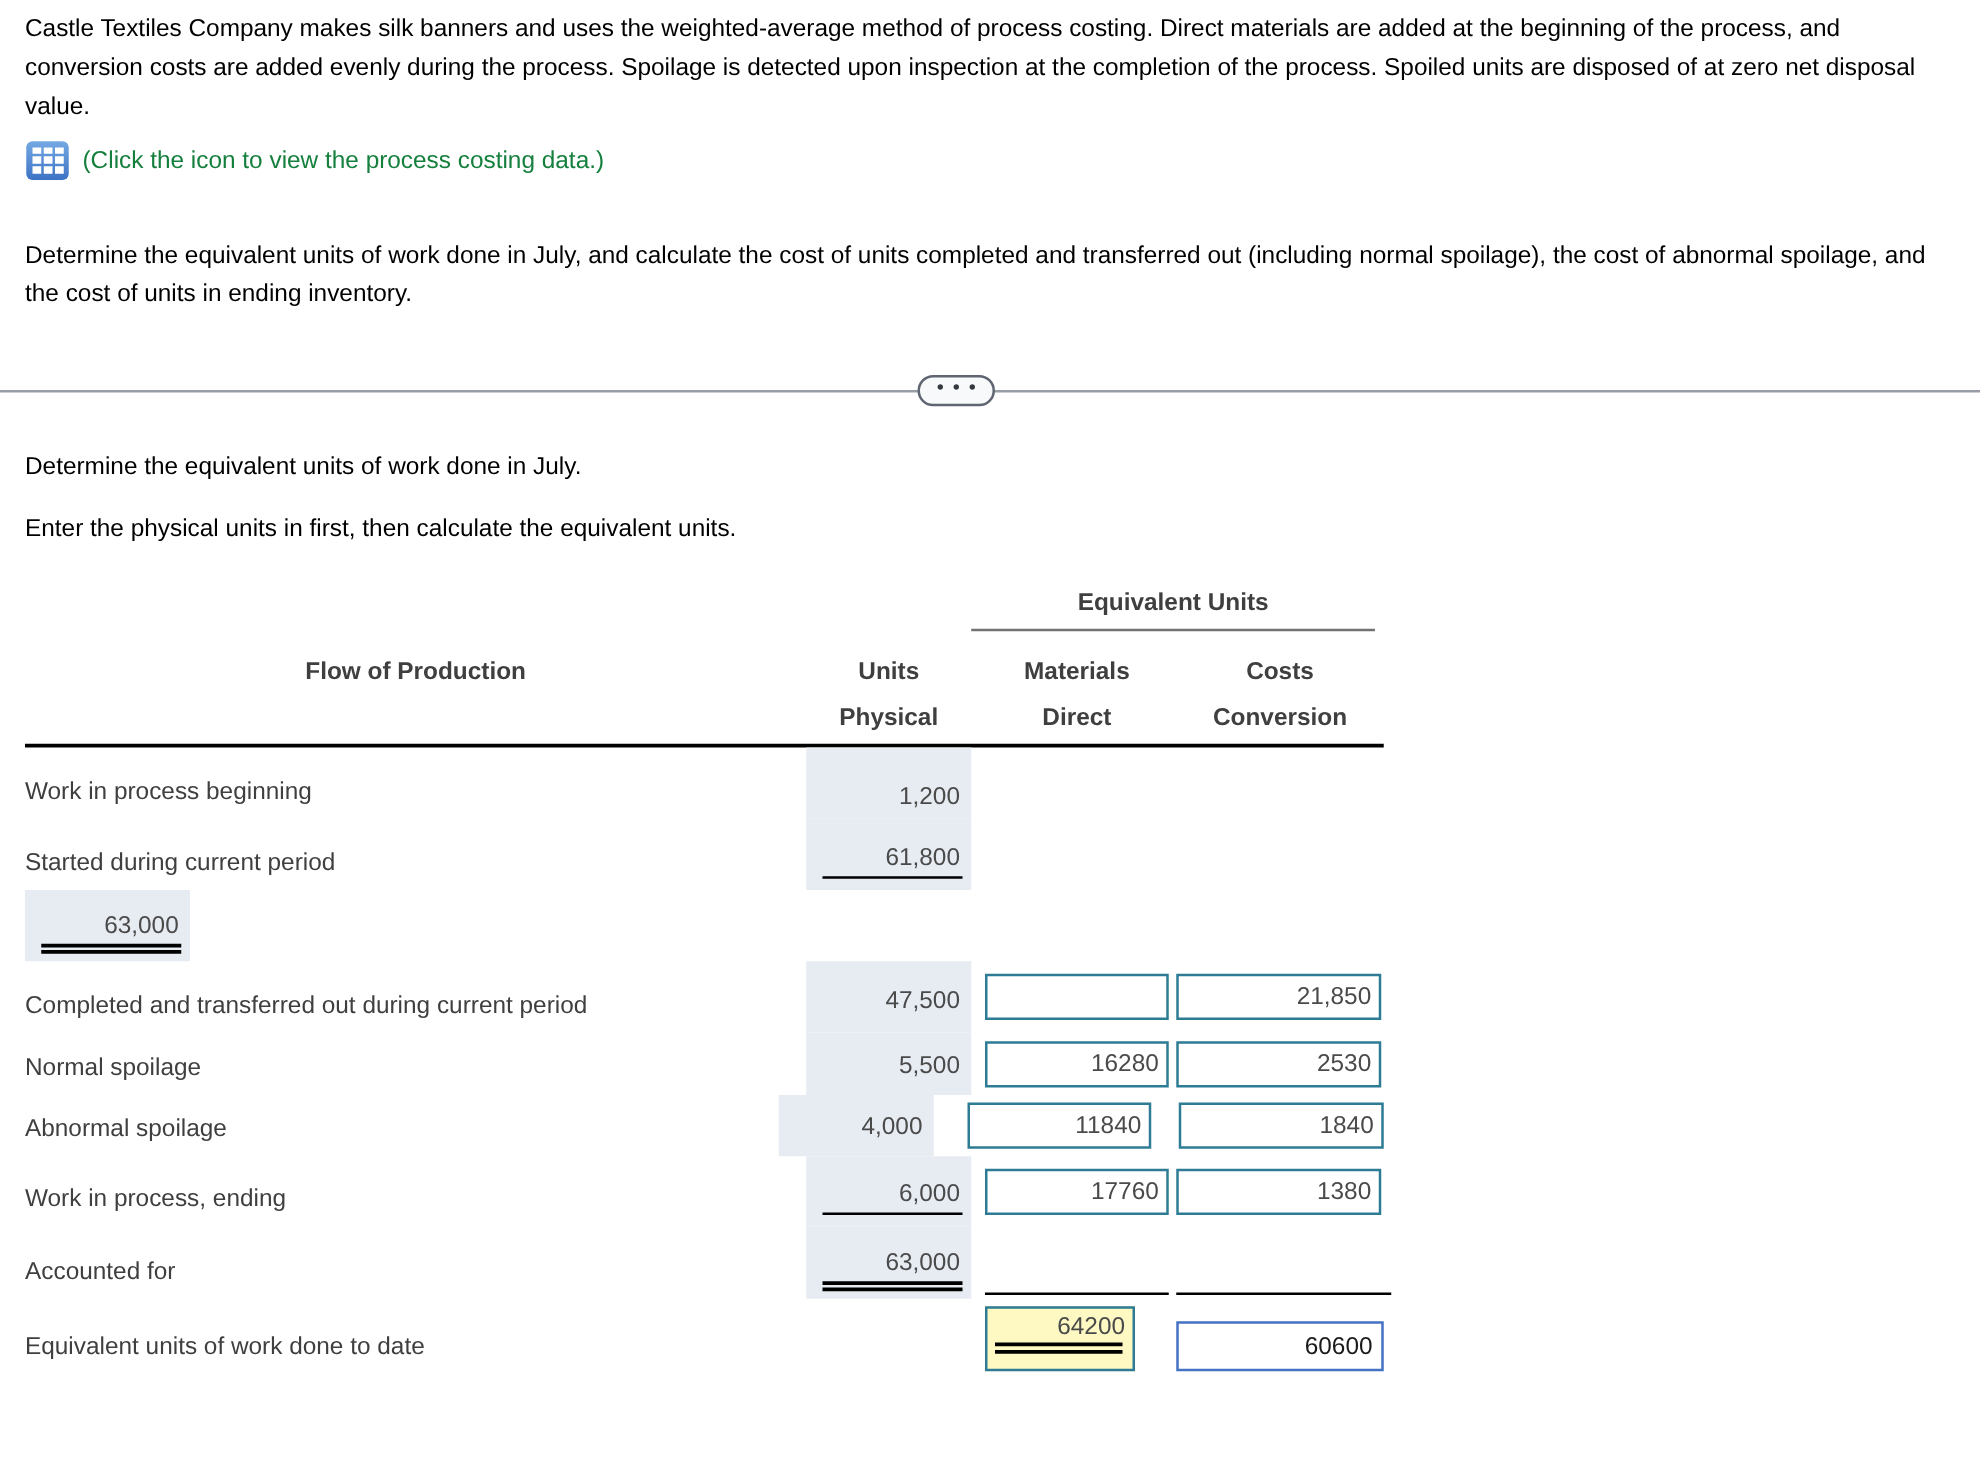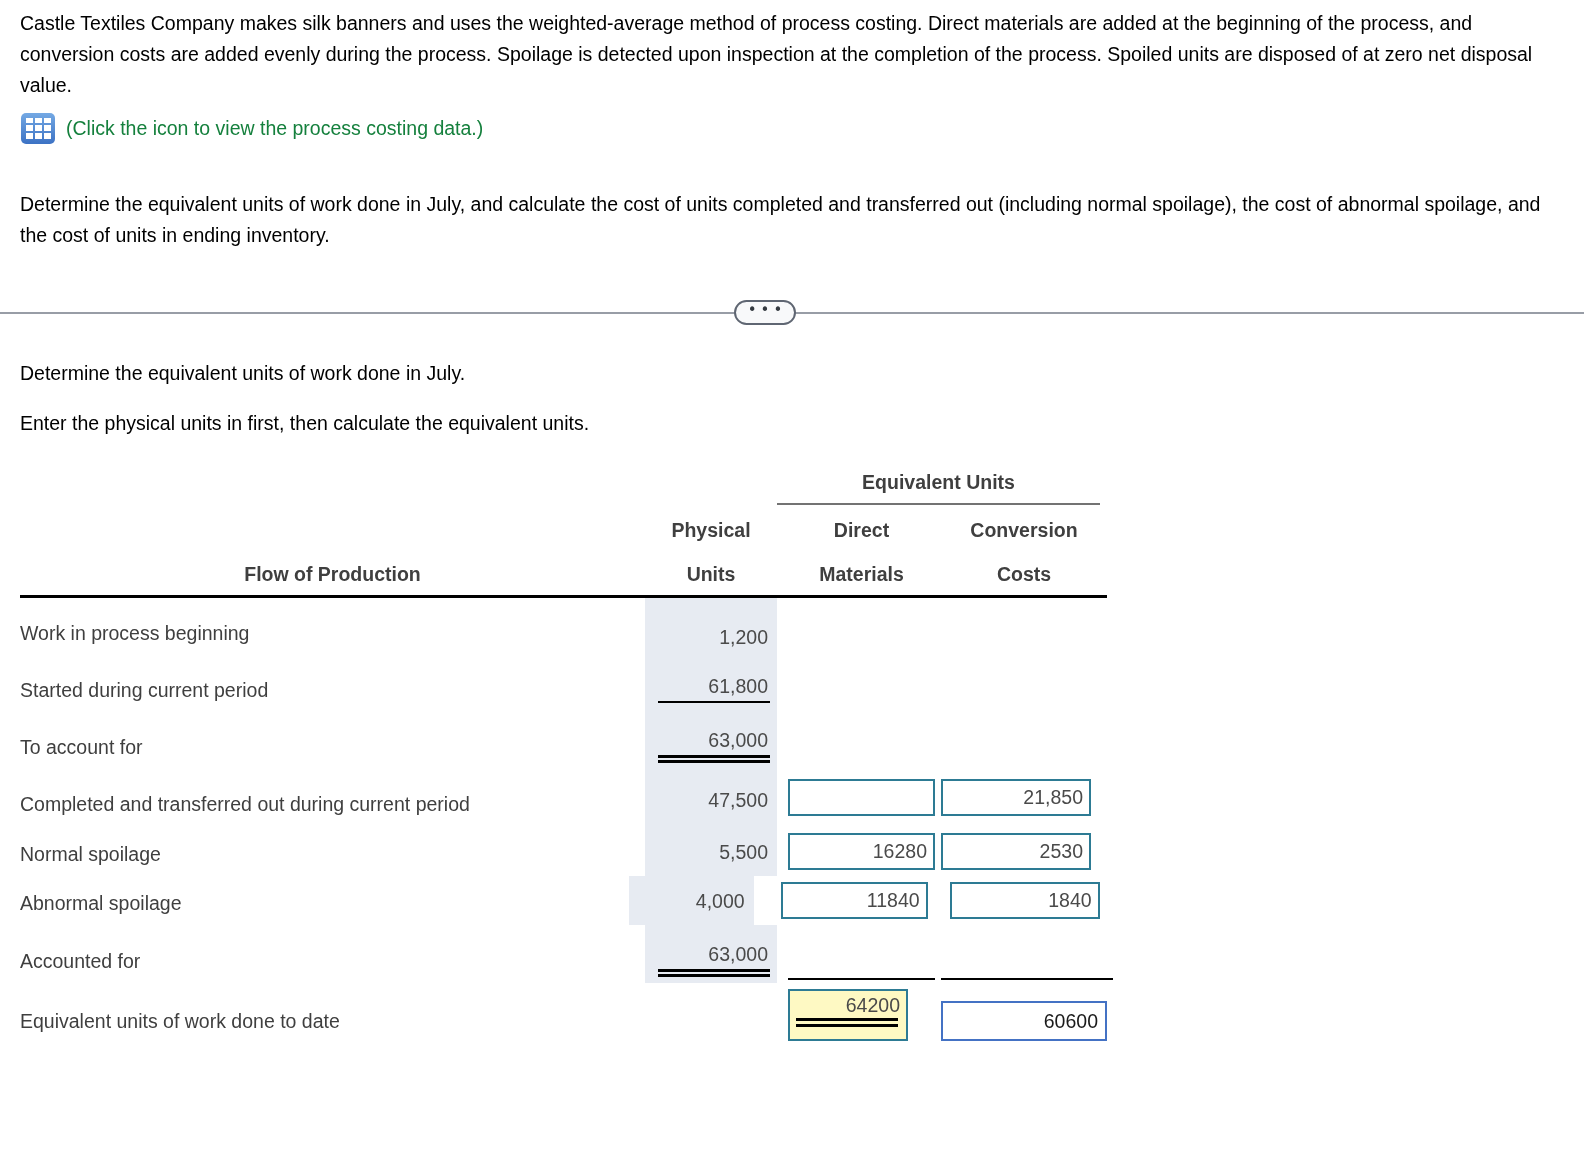--- a/index.html
+++ b/index.html
@@ -89,21 +89,21 @@
   
   .h57 { height: 57px; } .h50 { height: 50px; } .h49 { height: 49px; gap: 16px; }
   .h56 { height: 56px; } .h58 { height: 58px; } .h60 { height: 60px; }
 
   
   .inbox {
     border: 2px solid #2d7b94; background: #fff; height: 37px; width: 147px;
     font-size: 19.5px; color: #4a4a4a; text-align: right;
     padding: 5px 6px 0 4px; cursor: text;
   }
-  .c-cc .inbox { width: 150px; }
+  .c-cc .inbox { width: 164px; }
   .brow .c-dm, .brow .c-cc { display: flex; flex-direction: column; }
   .center-box { justify-content: center; }
   .bottom-rule-cell { justify-content: flex-end; padding-bottom: 3px; }
   .col-rule { border-top: 2.5px solid #000; }
   .col-rule.dm-w { width: 147px; }
   .col-rule.cc-w { width: 172px; }
 
   
   .inbox-tall {
     border: 2px solid #2d7b94; background: #fef9c3; height: 52px; width: 120px;
@@ -159,34 +159,34 @@
     </button>
   </div>
 
   <p class="instr1">Determine the equivalent units of work done in July.</p>
   <p class="instr2">Enter the physical units in first, then calculate the equivalent units.</p>
 
   <div class="acct-table">
 
     <div class="hdr eu-span">Equivalent Units</div>
 
+    <div class="trow hrow2">
+      <div class="c-flow hc hdr">Flow of Production</div>
+      <div class="c-phys hc hdr">Units</div>
+      <div class="c-dm hc hdr">Materials</div>
+      <div class="c-cc hc hdr">Costs</div>
+    </div>
+
     <div class="trow hrow1">
       <div class="c-flow"></div>
       <div class="c-phys hc hdr">Physical</div>
       <div class="c-dm hc hdr">Direct</div>
       <div class="c-cc hc hdr">Conversion</div>
     </div>
 
-    <div class="trow hrow2">
-      <div class="c-flow hc hdr">Flow of Production</div>
-      <div class="c-phys hc hdr">Units</div>
-      <div class="c-dm hc hdr">Materials</div>
-      <div class="c-cc hc hdr">Costs</div>
-    </div>
-
     <div class="thick-rule"></div>
 
     <div class="brow h57">
       <div class="c-flow rowlabel">Work in process beginning</div>
       <div class="c-phys">
         <div class="pnum pad-b-md">1,200</div>
       </div>
       <div class="c-dm"></div>
       <div class="c-cc"></div>
     </div>
@@ -196,21 +196,20 @@
       <div class="c-phys">
         <div class="pnum">61,800</div>
         <div class="rule-s pad-sp"></div>
         <div style="height:9px"></div>
       </div>
       <div class="c-dm"></div>
       <div class="c-cc"></div>
     </div>
 
     <div class="brow h57">
-      <div class="c-flow rowlabel">To account for</div>
       <div class="c-phys">
         <div class="pnum">63,000</div>
         <div class="rule-d"></div>
         <div style="height:6px"></div>
       </div>
       <div class="c-dm"></div>
       <div class="c-cc"></div>
     </div>
 
     <div class="brow h57">
@@ -245,20 +244,34 @@
         <div class="pnum" style="padding-bottom:12px">4,000</div>
       </div>
       <div class="c-dm center-box" style="height:49px">
         <div class="inbox">11840</div>
       </div>
       <div class="c-cc center-box" style="height:49px">
         <div class="inbox">1840</div>
       </div>
     </div>
 
+    <div class="brow h56">
+      <div class="c-flow rowlabel">Work in process, ending</div>
+      <div class="c-phys">
+        <div class="pnum">6,000</div>
+        <div class="rule-s"></div>
+        <div style="height:9px"></div>
+      </div>
+      <div class="c-dm center-box" style="height:56px">
+        <div class="inbox">17760</div>
+      </div>
+      <div class="c-cc center-box" style="height:56px">
+        <div class="inbox">1380</div>
+      </div>
+    </div>
 
     <div class="brow h58">
       <div class="c-flow rowlabel">Accounted for</div>
       <div class="c-phys">
         <div class="pnum">63,000</div>
         <div class="rule-d"></div>
         <div style="height:6px"></div>
       </div>
       <div class="c-dm bottom-rule-cell" style="height:58px">
         <div class="col-rule dm-w"></div>

